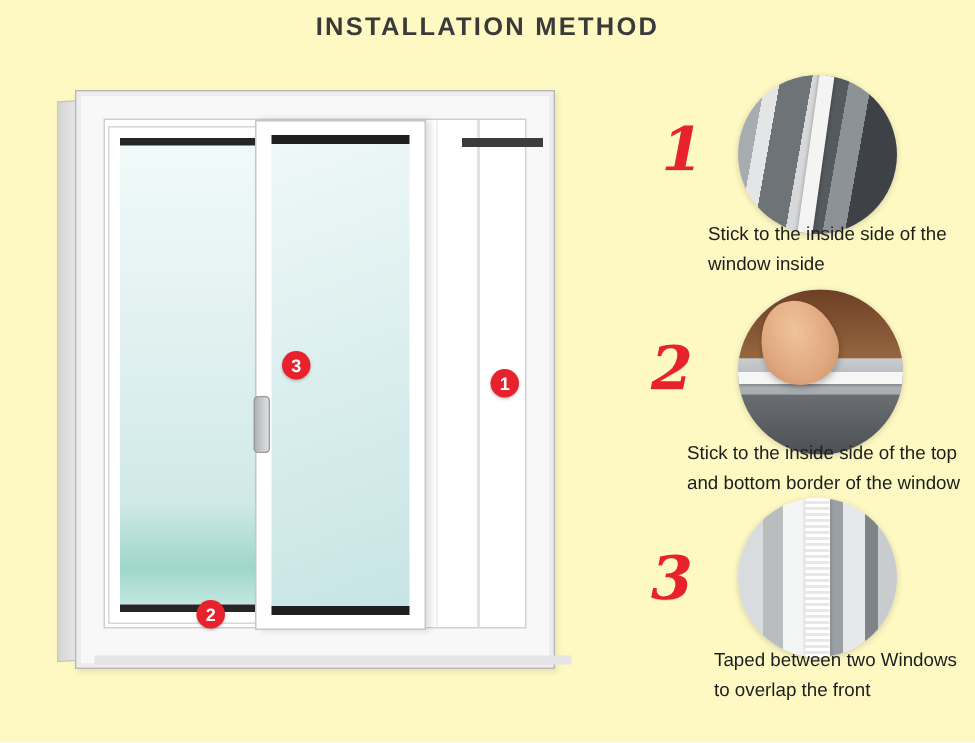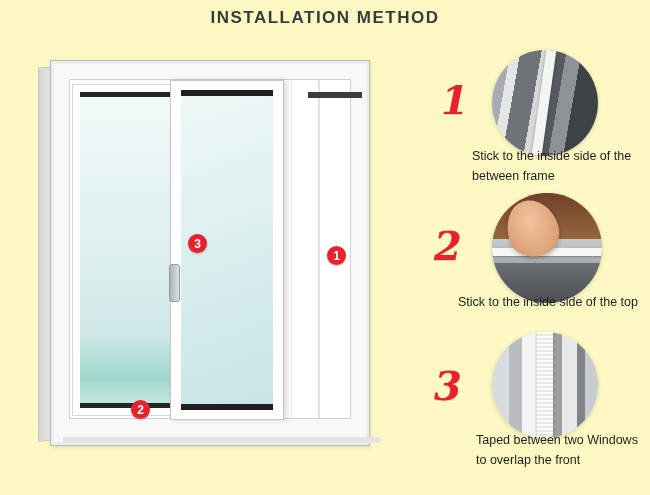--- a/index.html
+++ b/index.html
@@ -148,33 +148,34 @@
       <span>2</span>
     </div>
   </div>
 
   <div class="step-number num-1">1</div>
   <div class="step-photo photo-1">
     <div class="seal-strip"></div>
   </div>
   <div class="caption cap-1">
     <div>Stick to the inside side of the</div>
-    <div>between frame</div>
+    <div>window inside</div>
   </div>
 
   <div class="step-number num-2">2</div>
   <div class="step-photo photo-2">
     <div class="p2-top"></div>
     <div class="p2-bar"></div>
     <div class="p2-seal"></div>
     <div class="p2-bottom"></div>
     <div class="p2-finger"></div>
   </div>
   <div class="caption cap-2">
     <div>Stick to the inside side of the top</div>
+    <div>and bottom border of the window</div>
   </div>
 
   <div class="step-number num-3">3</div>
   <div class="step-photo photo-3">
     <div class="brush"></div>
   </div>
   <div class="caption cap-3">
     <div>Taped between two Windows</div>
     <div>to overlap the front</div>
   </div>

